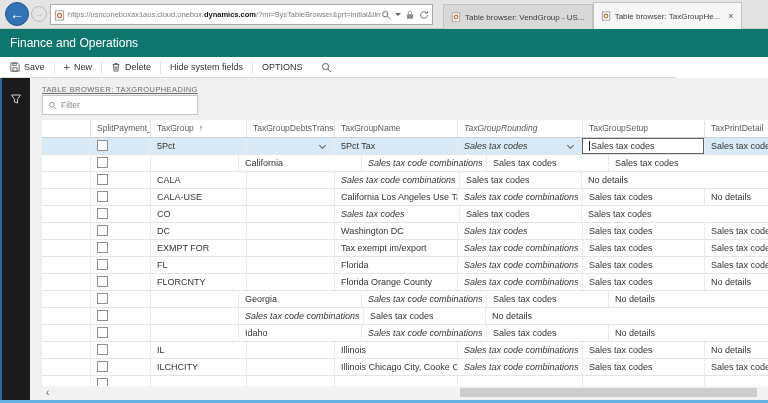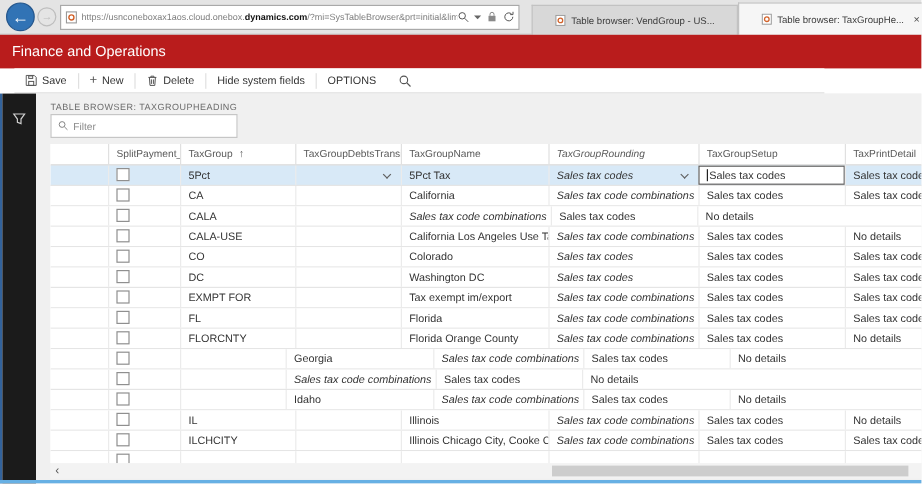--- a/index.html
+++ b/index.html
@@ -17,42 +17,42 @@
     border:1px solid #bdbdbd; color:#bdbdbd; font-size:9px; line-height:14px; text-align:center; }
   .url-bar { position:absolute; top:4px; left:50px; width:383px; height:21px; background:#fff;
     border:1px solid #a9a9a9; display:flex; align-items:center; padding:0 3px; }
   .url-bar .fav { flex:none; margin-right:3px; }
   .url-text { flex:1; font-size:7.5px; color:#7d7d7d; white-space:nowrap; overflow:hidden; }
   .url-text b { color:#111; }
   .url-icons { flex:none; display:flex; align-items:center; gap:4px; }
   .caret-down { width:0; height:0; border-left:3px solid transparent; border-right:3px solid transparent;
     border-top:3px solid #666; }
   .tabs { position:absolute; top:0; left:443px; height:29px; display:flex; align-items:flex-end; }
-  .tab { height:25px; display:flex; align-items:center; gap:4px; padding:0 18px;
+  .tab { height:25px; display:flex; align-items:center; gap:4px; padding:0 7px;
     border:1px solid #c2c2c2; border-bottom:none; background:#d8d8d8; font-size:8px; color:#3c3c3c;
     white-space:nowrap; }
   .tab.active { background:#f6f6f6; height:27px; }
   .tab .close { color:#555; font-size:9px; margin-left:4px; }
 
   
-  .app-bar { position:absolute; top:29px; left:0; width:768px; height:28px; background:#b91c1c;
+  .app-bar { position:absolute; top:29px; left:0; width:768px; height:28px; background:#0f766e;
     color:#fff; font-size:12px; line-height:28px; padding-left:10px; }
-  .toolbar { position:absolute; top:57px; left:12px; width:675px; height:21px; background:#fff;
+  .toolbar { position:absolute; top:57px; left:1px; width:675px; height:21px; background:#fff;
     border-bottom:1px solid #d8d8d8; display:flex; align-items:center; font-size:9px; color:#333; }
   .tb-item { display:flex; align-items:center; gap:4px; padding:0 9px; height:15px; }
   .tb-sep { width:1px; height:13px; background:#e0e0e0; }
   .tb-plus { font-size:11px; color:#555; line-height:10px; }
 
   
   .lower { position:absolute; top:78px; left:0; width:768px; height:325px; background:#f0f0f0;
     border-left:2px solid #33639c; }
   .side-rail { position:absolute; top:0; left:0; width:28px; height:325px; background:#1b1b1b; }
   .side-rail svg { display:block; margin:14px auto 0; }
   .main { position:absolute; top:0; left:28px; width:738px; height:325px; background:#f0f0f0; }
-  .caption { margin:7px 0 16px 12px; font-size:7.5px; letter-spacing:.4px; color:#6b6b6b; }
+  .caption { margin:7px 0 16px 12px; font-size:7.5px; letter-spacing:.4px; color:#6b6b6b;text-decoration:underline; }
   .filter-box { position:absolute; top:17px; left:12px; width:156px; height:20px; background:#fff;
     border:1px solid #c6c6c6; display:flex; align-items:center; padding:0 5px; gap:4px; }
   .filter-box input { border:none; outline:none; width:120px; font-size:8.5px; color:#333;
     font-family:inherit; background:transparent; }
   .filter-box input::placeholder { color:#8a8a8a; }
 
   
   .grid { position:absolute; top:42px; left:12px; width:726px; height:266px; overflow:hidden;
     background:#fff; }
   .grid-inner { width:742px; }
@@ -234,21 +234,20 @@
               <div class="cell c4">5Pct Tax</div>
               <div class="cell c5">Sales tax codes<span class="chev"></span></div>
               <div class="cell c6 focused"><span class="text-caret"></span>Sales tax codes</div>
               <div class="cell c7">Sales tax codes</div>
             </div>
             <div class="grid-row">
               <div class="cell c0"></div>
               <div class="cell c1">
                 <div class="checkbox"></div>
               </div>
-              <div class="cell c2">CA</div>
               <div class="cell c3"></div>
               <div class="cell c4">California</div>
               <div class="cell c5">Sales tax code combinations</div>
               <div class="cell c6">Sales tax codes</div>
               <div class="cell c7">Sales tax codes</div>
             </div>
             <div class="grid-row">
               <div class="cell c0"></div>
               <div class="cell c1">
                 <div class="checkbox"></div>
@@ -271,21 +270,20 @@
               <div class="cell c6">Sales tax codes</div>
               <div class="cell c7">No details</div>
             </div>
             <div class="grid-row">
               <div class="cell c0"></div>
               <div class="cell c1">
                 <div class="checkbox"></div>
               </div>
               <div class="cell c2">CO</div>
               <div class="cell c3"></div>
-              <div class="cell c4">Colorado</div>
               <div class="cell c5">Sales tax codes</div>
               <div class="cell c6">Sales tax codes</div>
               <div class="cell c7">Sales tax codes</div>
             </div>
             <div class="grid-row">
               <div class="cell c0"></div>
               <div class="cell c1">
                 <div class="checkbox"></div>
               </div>
               <div class="cell c2">DC</div>

